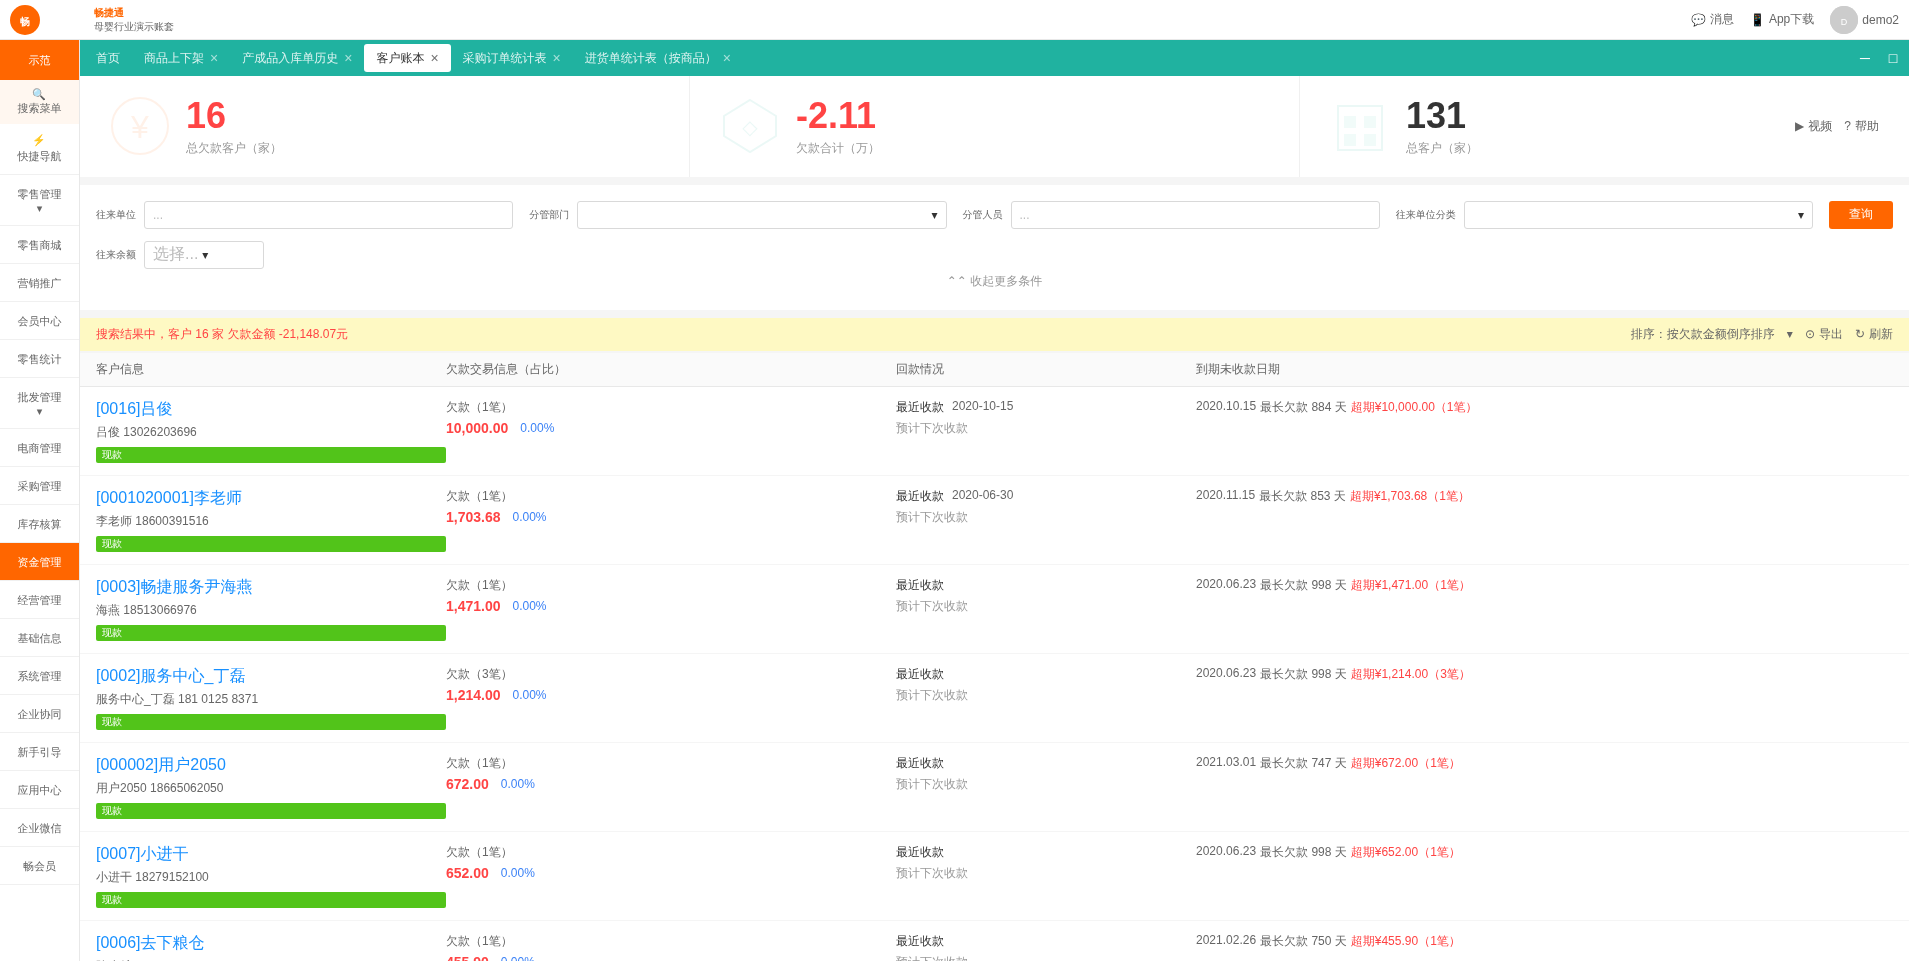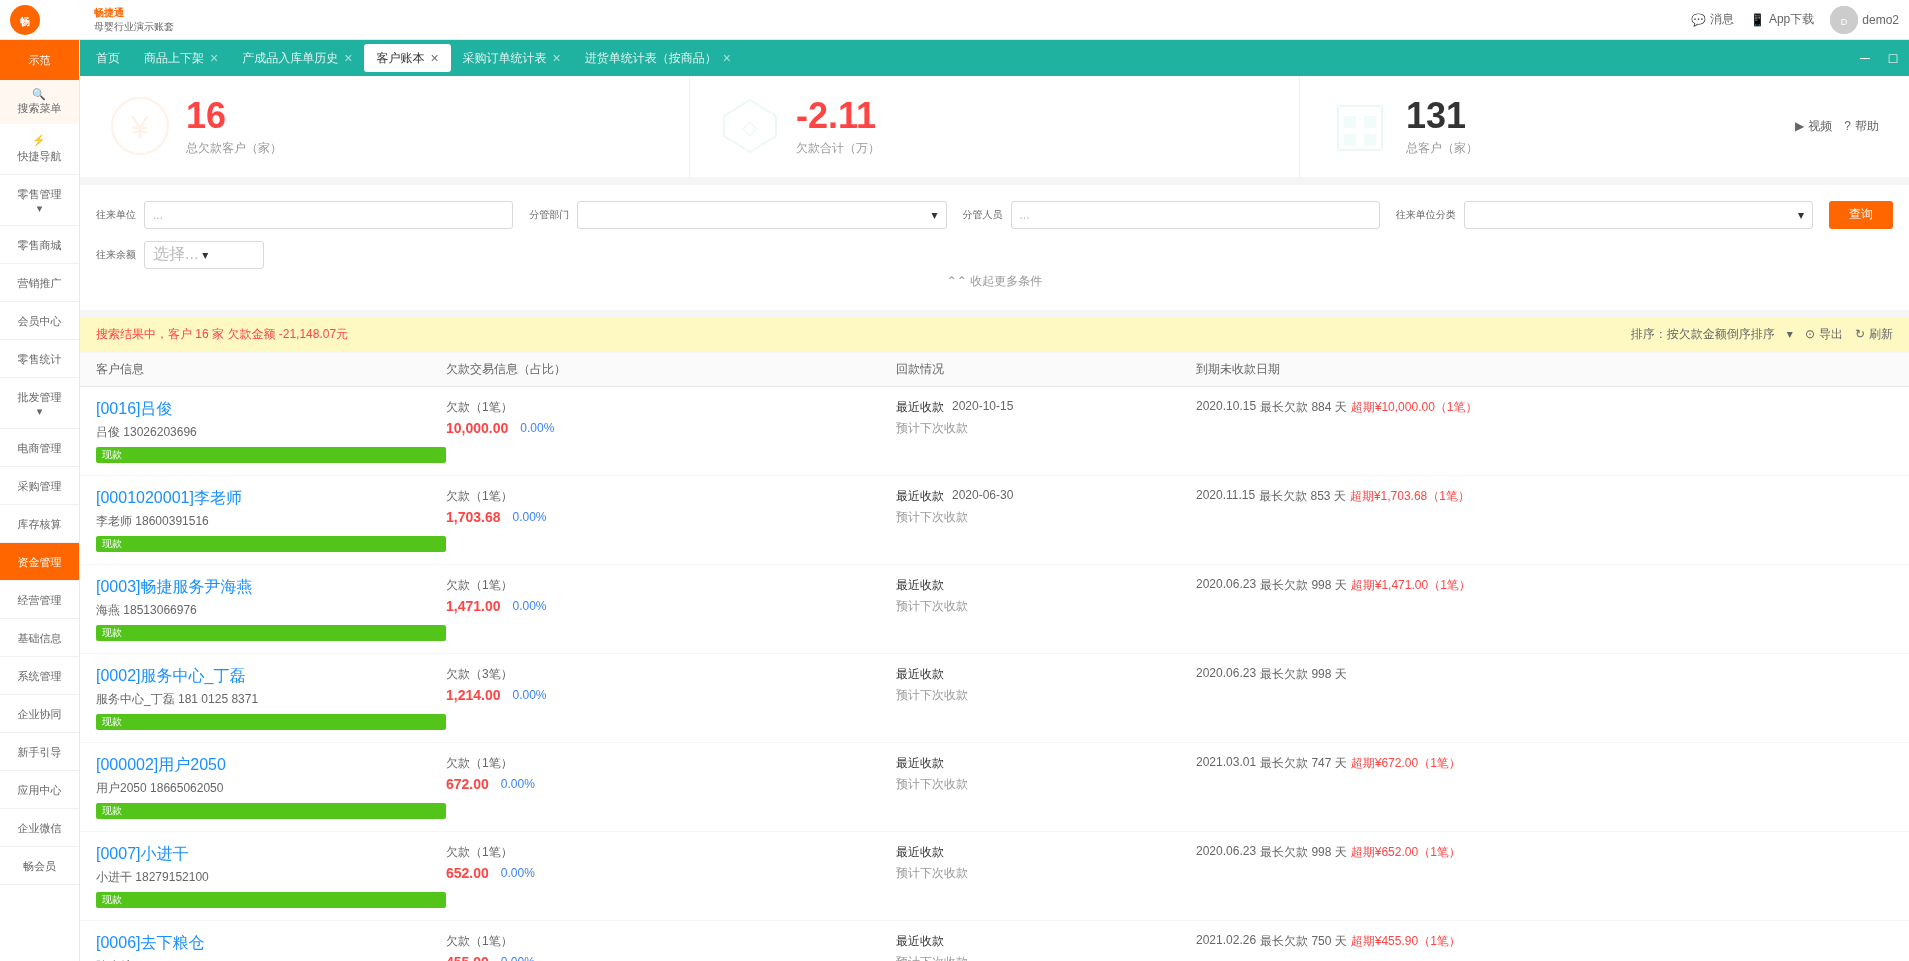--- a/index.html
+++ b/index.html
@@ -473,20 +473,21 @@
               <div class="recovery-info">
                 <div style="display:flex;gap:8px;">
                   <span class="recovery-label">最近收款</span>
                   <span class="recovery-date"></span>
                 </div>
                 <span class="recovery-next">预计下次收款</span>
               </div>
               <div class="overdue-info">
                 <span class="overdue-date">2020.06.23</span>
                 <span class="overdue-days">最长欠款 998 天</span>
+                <span class="overdue-amount">超期¥1,214.00（3笔）</span>
               </div>
             </div>
 
             <div class="table-row">
               <div class="customer-info">
                 <span class="customer-name">[000002]用户2050</span>
                 <span class="customer-phone">用户2050  18665062050</span>
                 <span class="customer-tag">现款</span>
               </div>
               <div class="debt-info">

